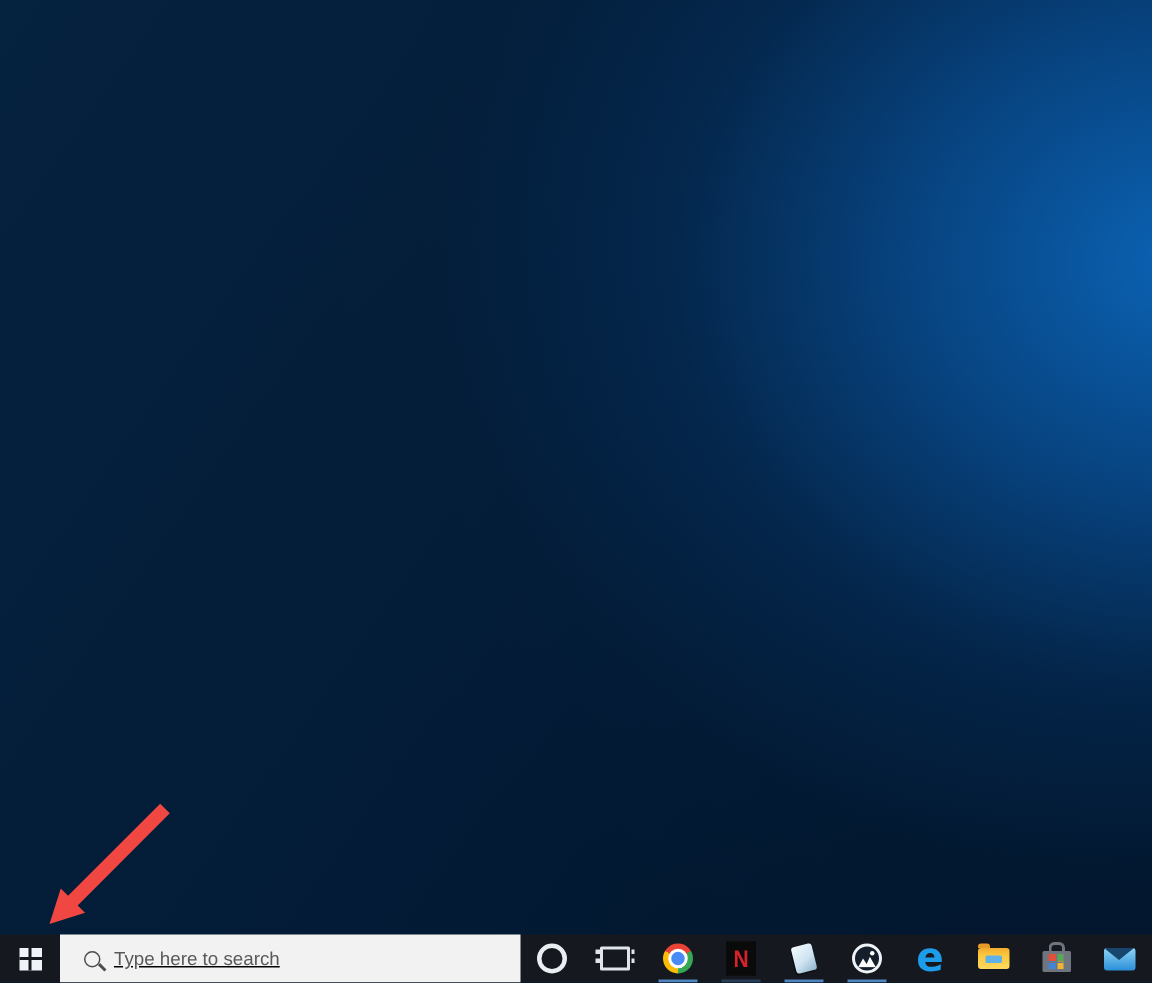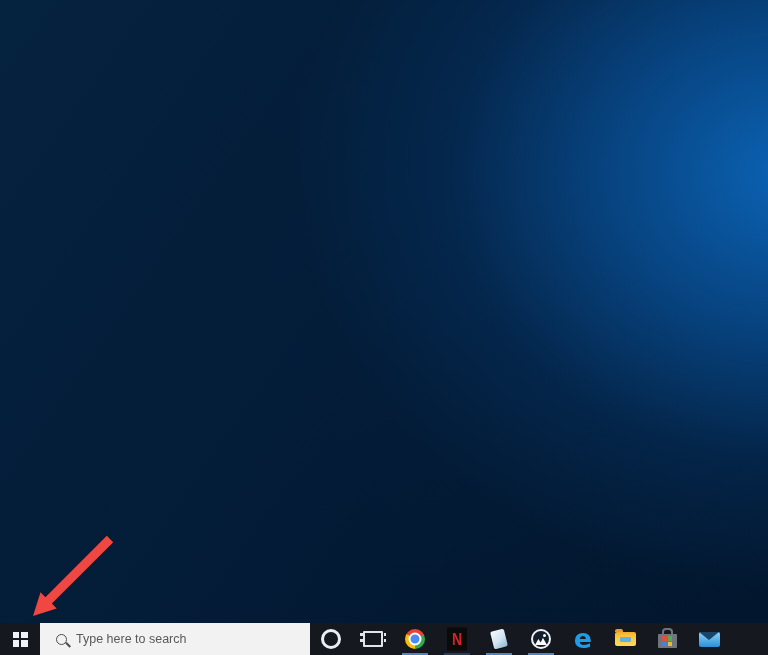--- a/index.html
+++ b/index.html
@@ -18,22 +18,22 @@
     position:absolute;left:0;bottom:0;width:768px;height:32px;
     display:flex;align-items:stretch;background:#15191f;
   }
   .start-btn{
     width:40px;display:flex;align-items:center;justify-content:center;position:relative;
   }
   .start-logo{width:15px;height:15px;background:#eef3f7;position:relative;}
   .start-logo::before{content:"";position:absolute;left:0;right:0;top:6.5px;height:2px;background:#15191f;}
   .start-logo::after{content:"";position:absolute;top:0;bottom:0;left:6.5px;width:2px;background:#15191f;}
   .search-box{
-    width:270px;background:#f2f2f2;display:flex;align-items:center;
-    padding-left:16px;box-sizing:border-box;gap:9px;
+    width:307px;background:#f2f2f2;display:flex;align-items:center;
+    padding-left:16px;box-sizing:border-box;gap:9px;text-decoration:underline;
   }
   .search-glyph{width:9px;height:9px;border:1.6px solid #4c4c4c;border-radius:50%;position:relative;flex:0 0 auto;}
   .search-glyph::after{content:"";position:absolute;width:1.8px;height:5.5px;background:#4c4c4c;
     right:-2.5px;bottom:-4px;transform:rotate(-45deg);}
   .search-text{font-size:12.5px;color:#595959;white-space:nowrap;}
   .tb-items{display:flex;gap:2px;margin-left:1px;}
   .tb-btn{width:40px;height:32px;position:relative;display:flex;align-items:center;justify-content:center;}
   .indicator{position:absolute;bottom:0;left:50%;transform:translateX(-50%);width:26px;height:2px;}
   .indicator.dim{opacity:.35;}
   .appicon{position:relative;}

